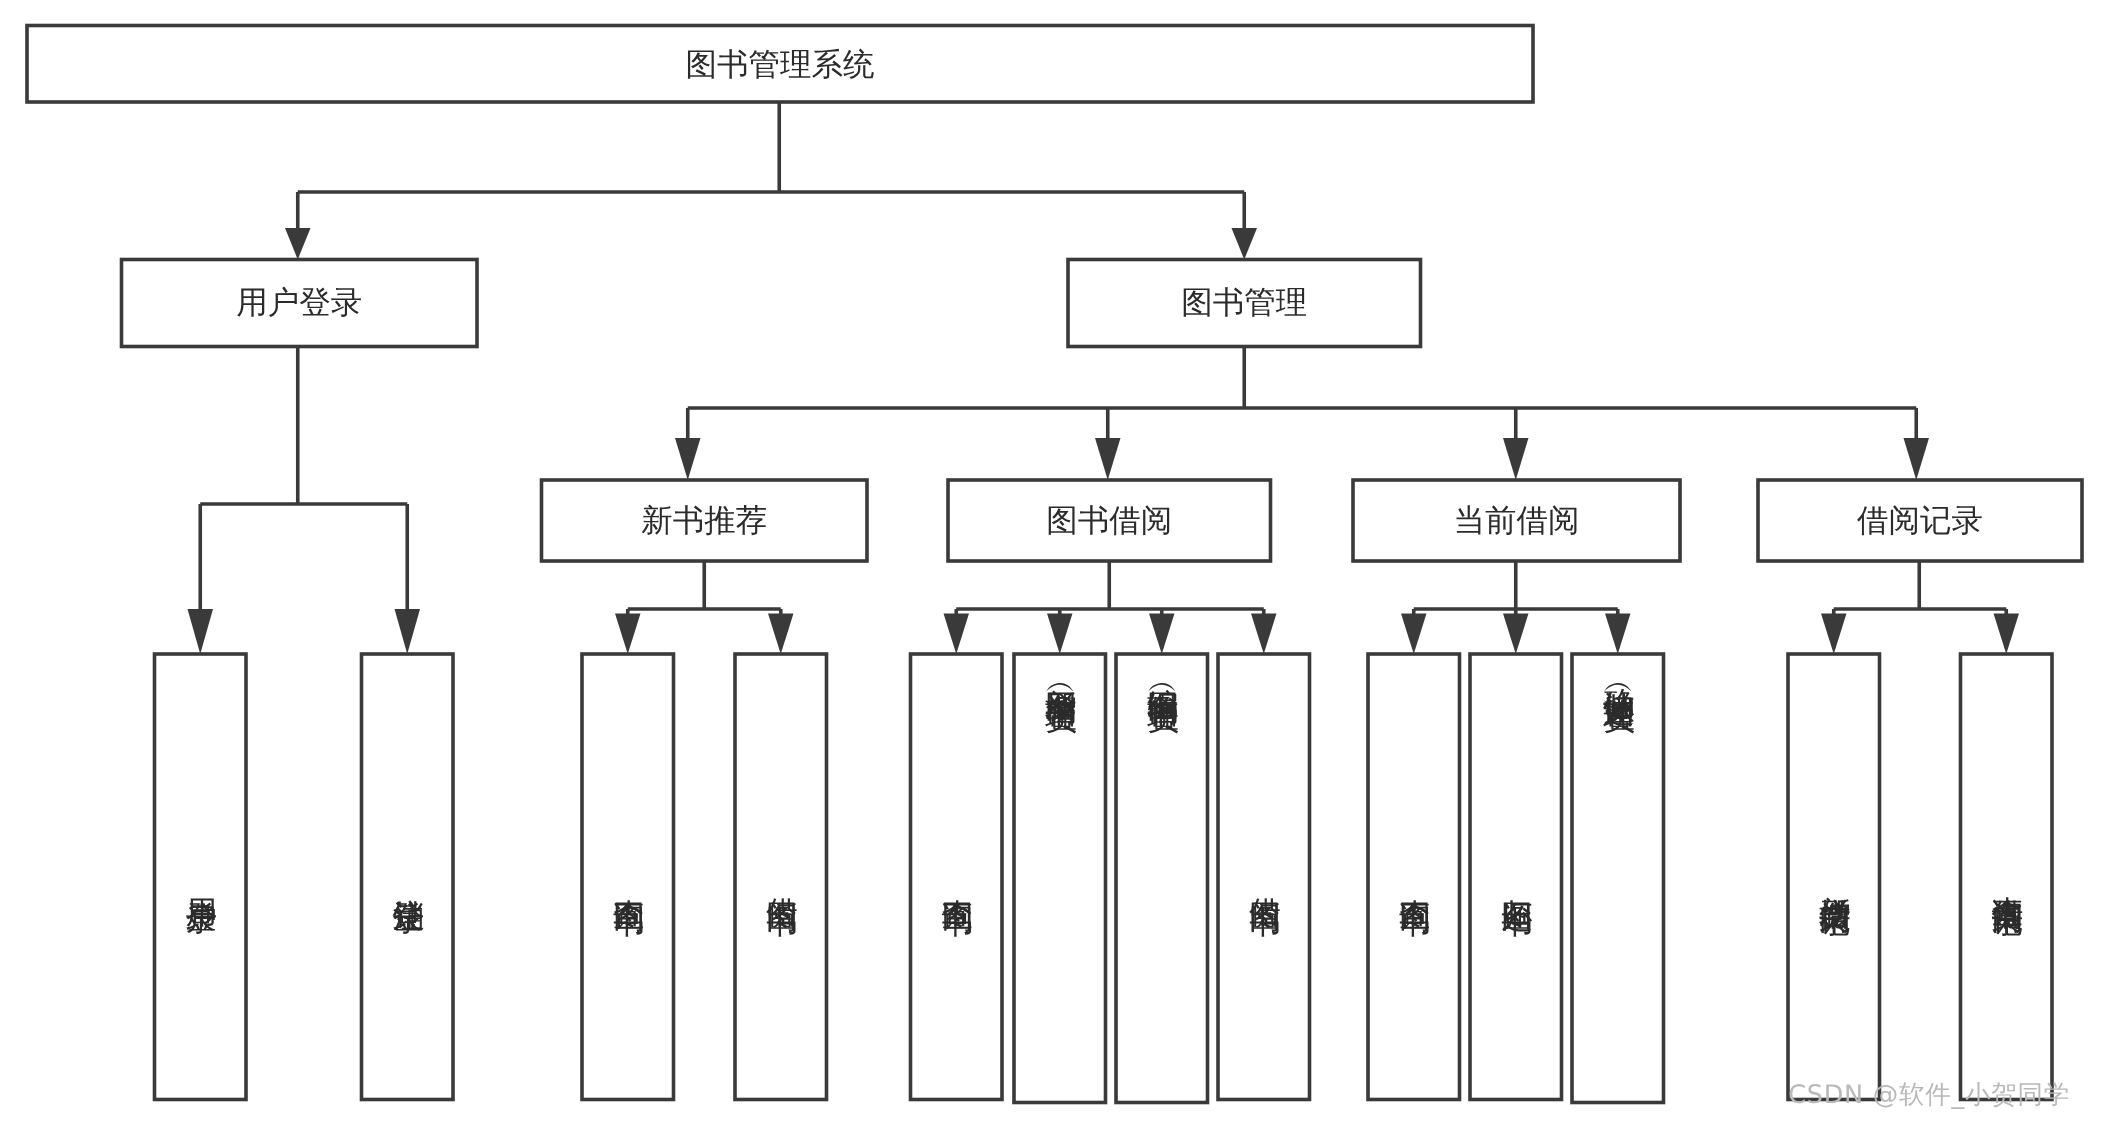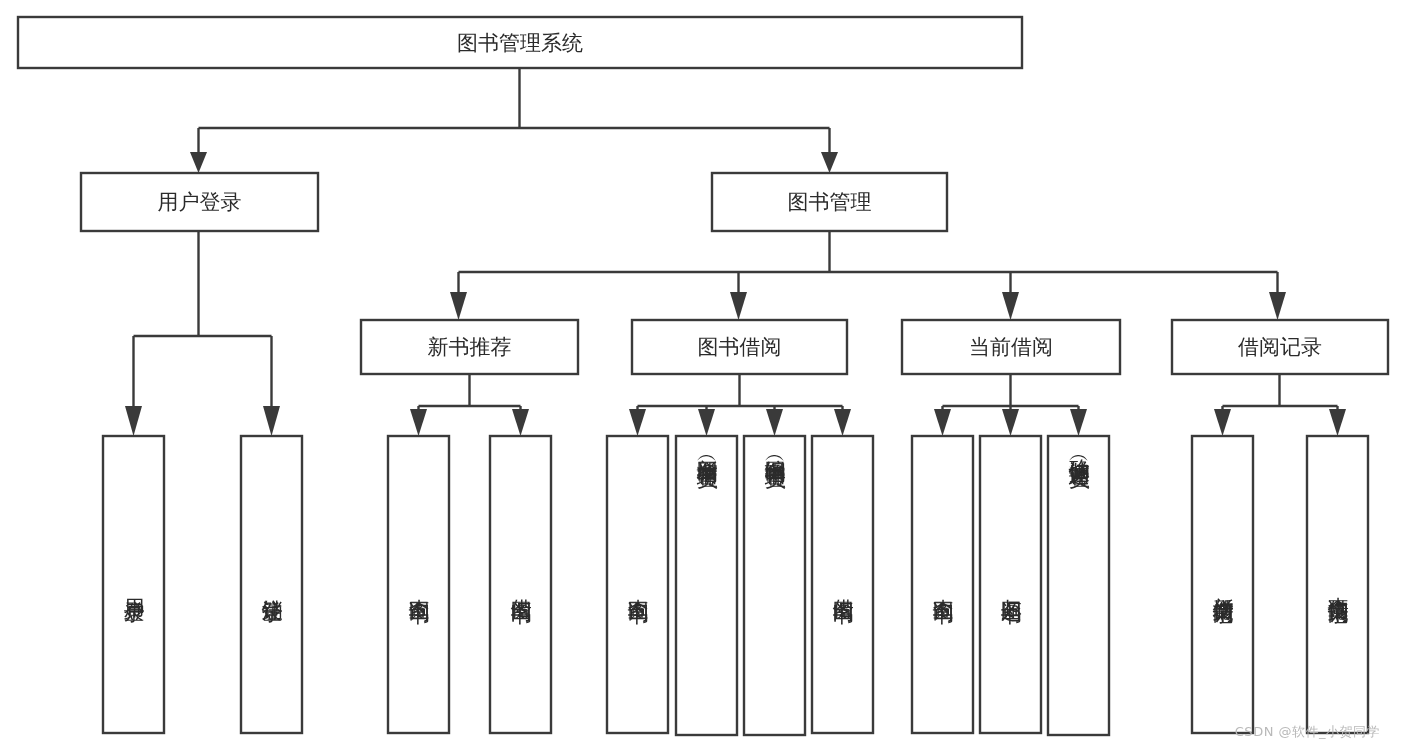--- a/index.html
+++ b/index.html
@@ -70,21 +70,21 @@
   }
   .leaf-label-wrap.topalign {
     justify-content: flex-start;
     padding-top: 6px;
   }
   .watermark {
     position: absolute;
     right: 10px;
     bottom: 6px;
     font-family: "DejaVu Sans", "Liberation Sans", sans-serif;
-    font-size: 13px;
+    font-size: 17px;
     color: #b9b9b9;
     letter-spacing: 0.5px;
     white-space: nowrap;
     user-select: none;
   }
 </style>
 </head>
 <body>
 
 <div id="diagram-root">

